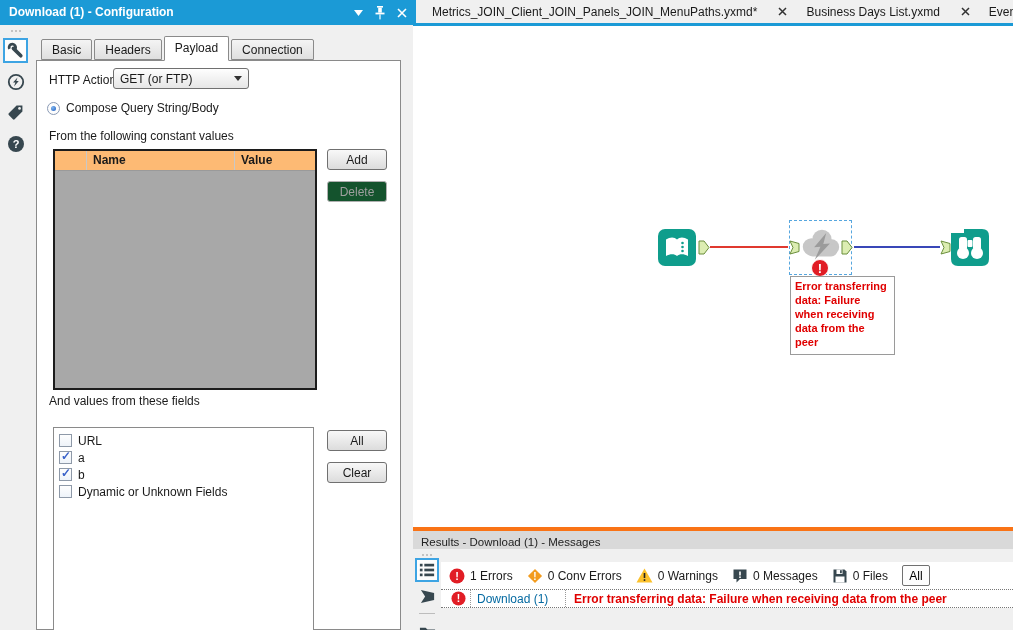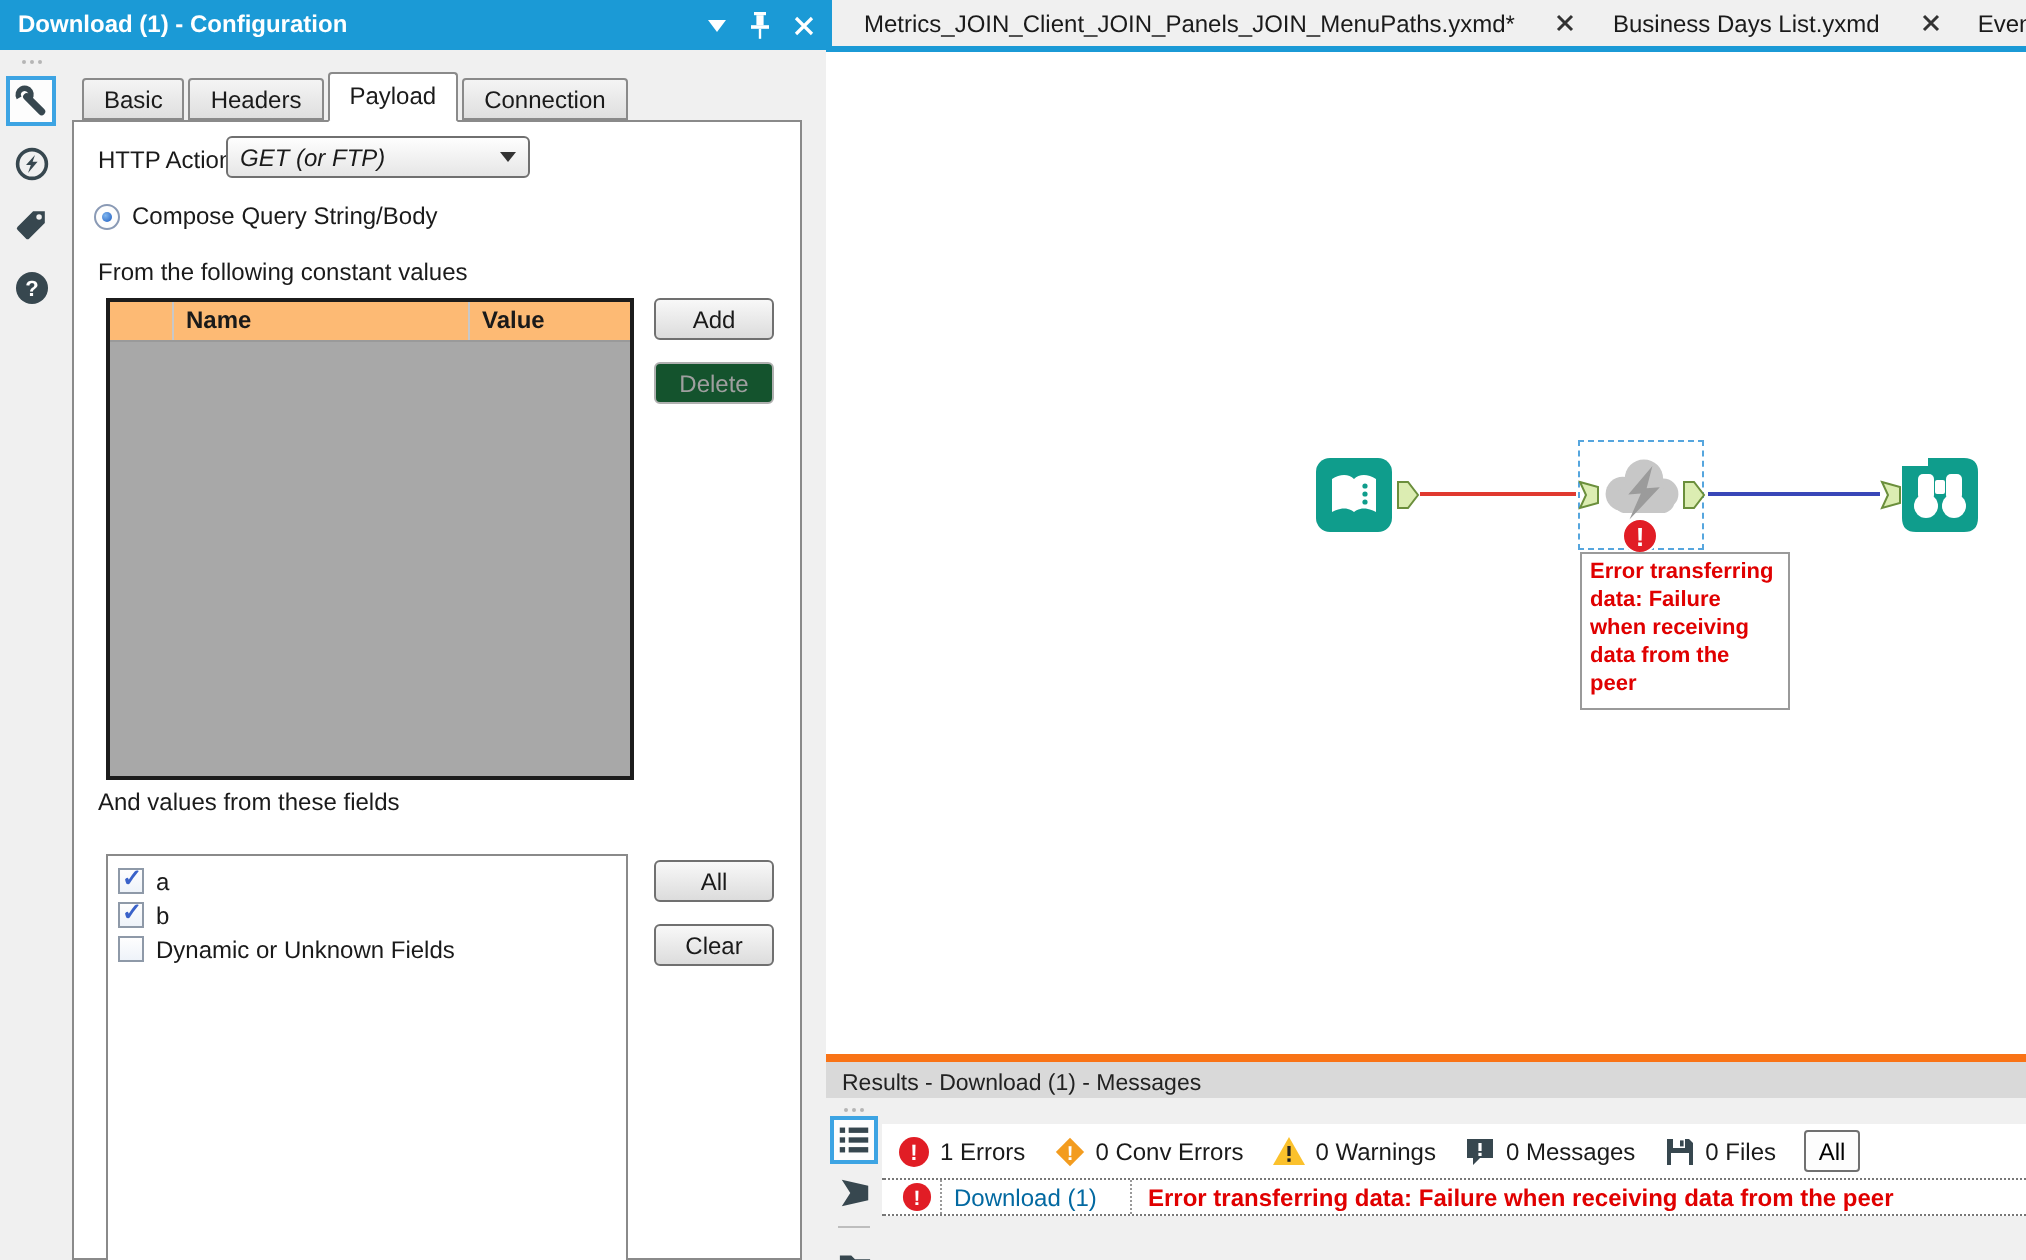--- a/index.html
+++ b/index.html
@@ -16,21 +16,21 @@
   .grip i { width:2px; height:2px; background:#b5b5b5; border-radius:50%; display:block; }
   .strip-icon { width:25px; height:25px; margin:6px auto 2px; display:flex; align-items:center; justify-content:center; color:#37474f; }
   .strip-icon.selected { border:2px solid #3da4e3; background:#fdfdfd; }
   .cfg-content { position:absolute; left:36px; top:60px; width:365px; bottom:0; background:#fff; border:1px solid #8a8a8a; }
   .cfg-tabs { position:absolute; left:41px; top:39px; height:22px; display:flex; z-index:3; }
   .cfg-tab { height:21px; line-height:20px; padding:0 10px; border:1px solid #8a8a8a; border-radius:2px 2px 0 0; background:linear-gradient(#f4f4f4,#dfdfdf); margin-right:2px; cursor:pointer; font-size:12px; }
   .cfg-tab.active { position:relative; top:-3px; height:25px; line-height:23px; background:#fff; border-bottom:1px solid #fff; z-index:4; }
 
   .row-http { position:absolute; left:12px; top:12px; display:flex; align-items:center; }
   .lbl { font-size:12px; color:#1a1a1a; }
-  .combo { position:absolute; left:76px; top:7px; width:152px; height:21px; border:1px solid #707070; border-radius:3px; background:linear-gradient(#fefefe,#e6e6e6); display:flex; align-items:center; padding:0 6px; cursor:pointer;font-style:italic; }
+  .combo { position:absolute; left:76px; top:7px; width:136px; height:21px; border:1px solid #707070; border-radius:3px; background:linear-gradient(#fefefe,#e6e6e6); display:flex; align-items:center; padding:0 6px; cursor:pointer; }
   .combo .caret { margin-left:auto; width:0; height:0; border-left:4px solid transparent; border-right:4px solid transparent; border-top:5px solid #333; }
 
   .radio-row { position:absolute; left:10px; top:40px; display:flex; align-items:center; gap:6px; cursor:pointer; }
   .radio { width:13px; height:13px; border:1px solid #8a9ab5; border-radius:50%; background:#fdfdfd; position:relative; }
   .radio.on::after { content:""; position:absolute; left:3px; top:3px; width:5px; height:5px; border-radius:50%; background:radial-gradient(circle at 35% 35%, #7fb6ef, #1d5bbf); }
 
   .sec-label-1 { position:absolute; left:12px; top:68px; }
   .const-table { position:absolute; left:16px; top:88px; width:264px; height:241px; border:2px solid #1c1c1c; display:flex; flex-direction:column; background:#fff; }
   .const-head { height:20px; display:flex; border-bottom:1px solid #9a9a9a; background:#fdba74; }
   .const-head .c { border-right:1px solid #c8c8c8; padding:2px 6px; font-weight:bold; font-size:12px; }
@@ -177,20 +177,24 @@
         <div class="const-body"></div>
       </div>
 
       <button class="btn btn-add">Add</button>
       <button class="btn btn-del disabled">Delete</button>
 
       <div class="sec-label-2 lbl">And values from these fields</div>
 
       <div class="fields-box">
         <div class="field-item">
+          <span class="cb"></span>
+          <span>URL</span>
+        </div>
+        <div class="field-item">
           <span class="cb checked"></span>
           <span>a</span>
         </div>
         <div class="field-item">
           <span class="cb checked"></span>
           <span>b</span>
         </div>
         <div class="field-item">
           <span class="cb"></span>
           <span>Dynamic or Unknown Fields</span>

